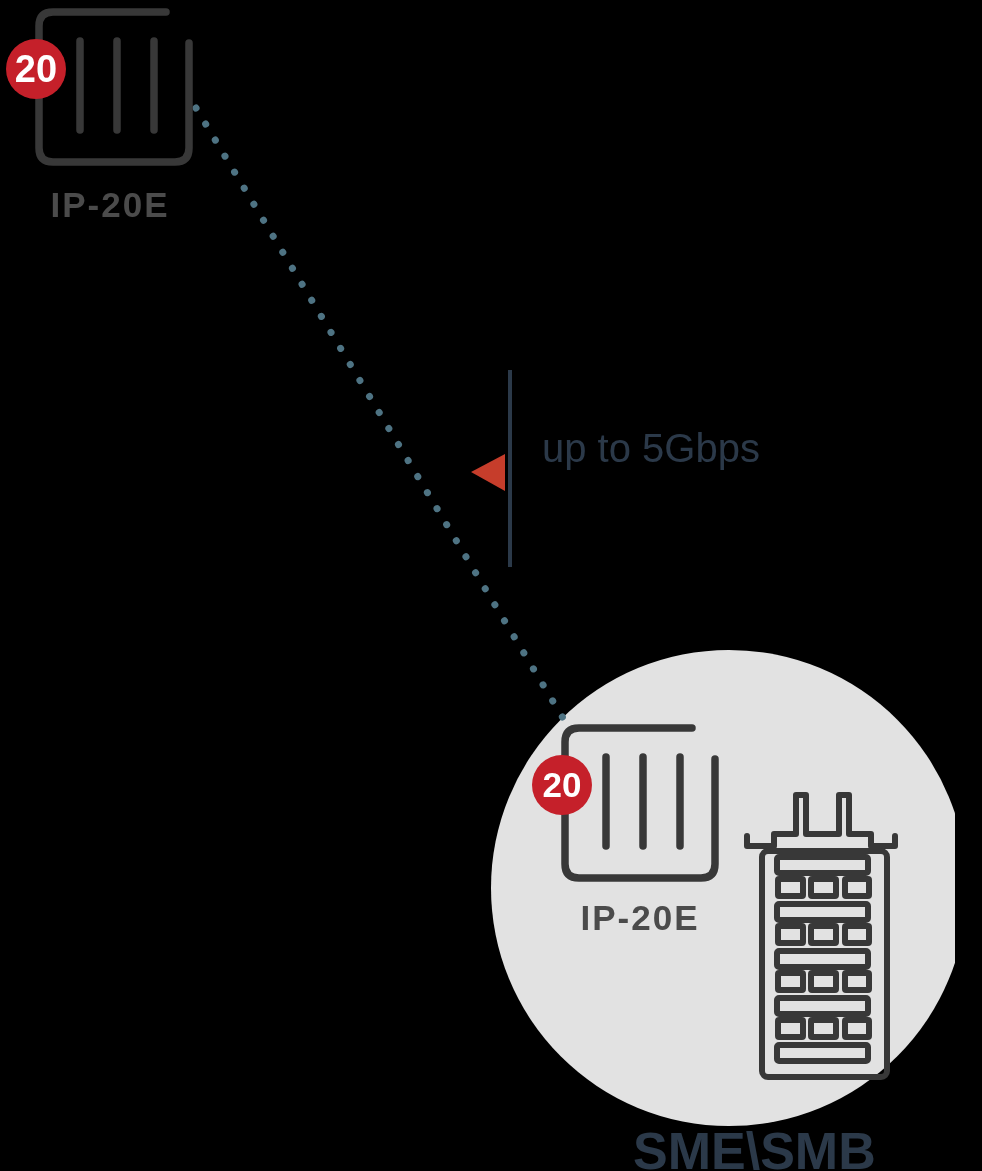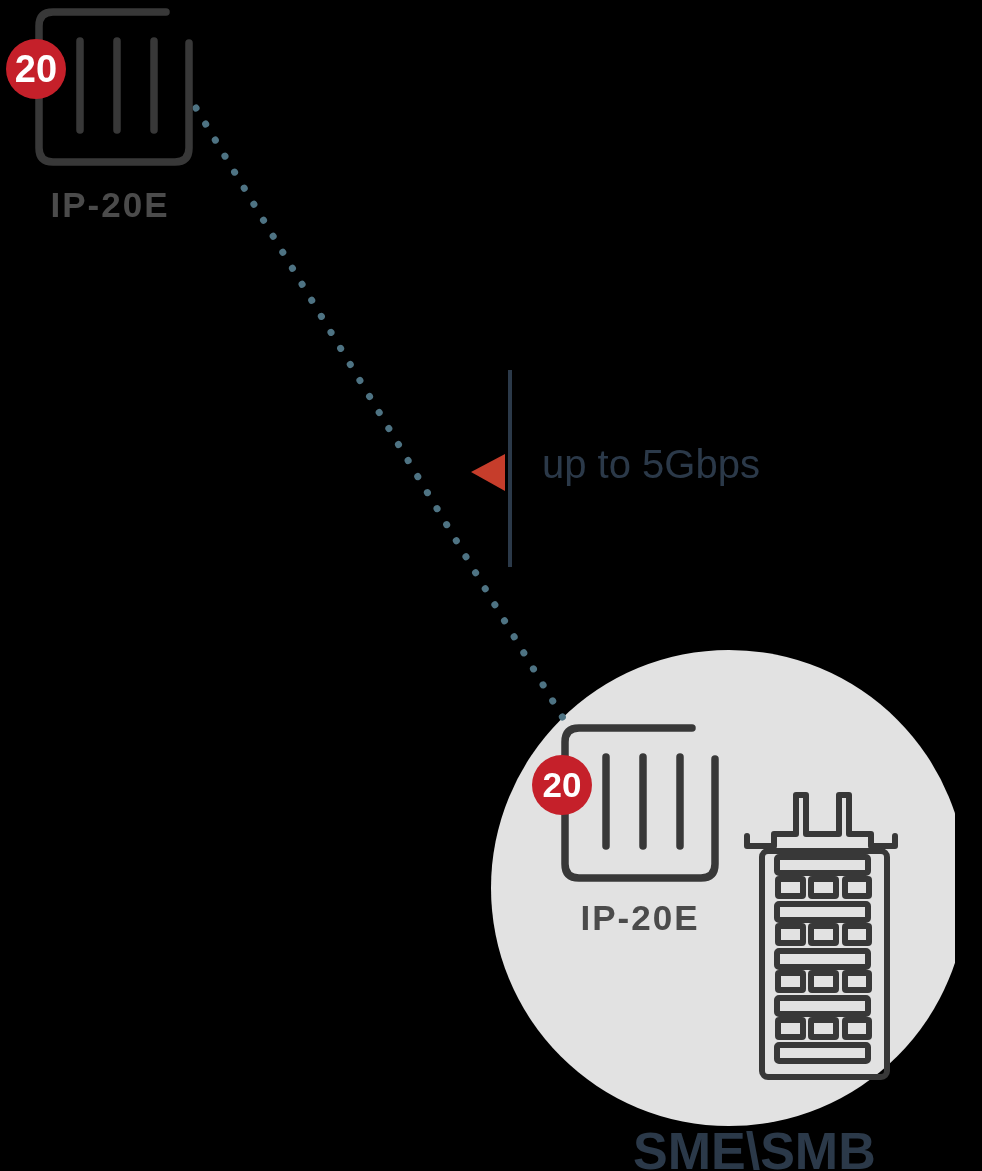--- a/index.html
+++ b/index.html
@@ -18,21 +18,21 @@
   .badge-num.top{left:6px;top:44px;width:60px;font-size:38px;line-height:50px;}
   .badge-num.detail{left:532px;top:762px;width:60px;font-size:35px;line-height:46px;}
   .icon-label{
     position:absolute;color:#4b4b4b;font-size:35px;font-weight:700;
     letter-spacing:2px;text-align:center;
   }
   .icon-label.top{left:20px;top:185px;width:180px;}
   .icon-label.detail{left:550px;top:898px;width:180px;}
   .headline{position:absolute;left:542px;top:420px;color:#2b3949;}
   .headline .line1{font-size:40px;font-weight:700;line-height:48px;letter-spacing:-0.5px;}
-  .headline .line2{font-size:40px;font-weight:400;line-height:48px;margin-top:20px;}
+  .headline .line2{font-size:40px;font-weight:400;line-height:48px;margin-top:4px;}
   .building-label{
     position:absolute;left:633px;top:1121px;width:200px;
     text-align:right;color:#2b3949;font-size:52px;font-weight:700;
   }
 </style>
 </head>
 <body>
 
 <div class="stage">
 

